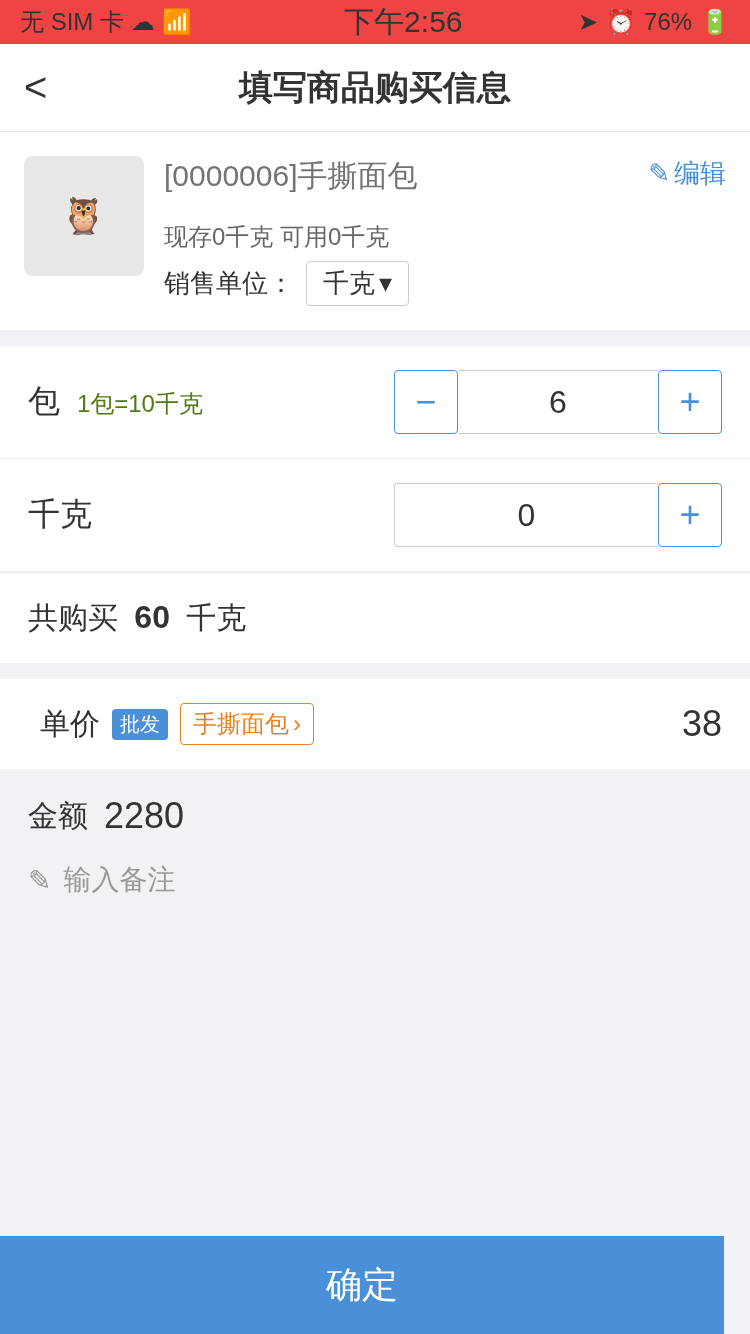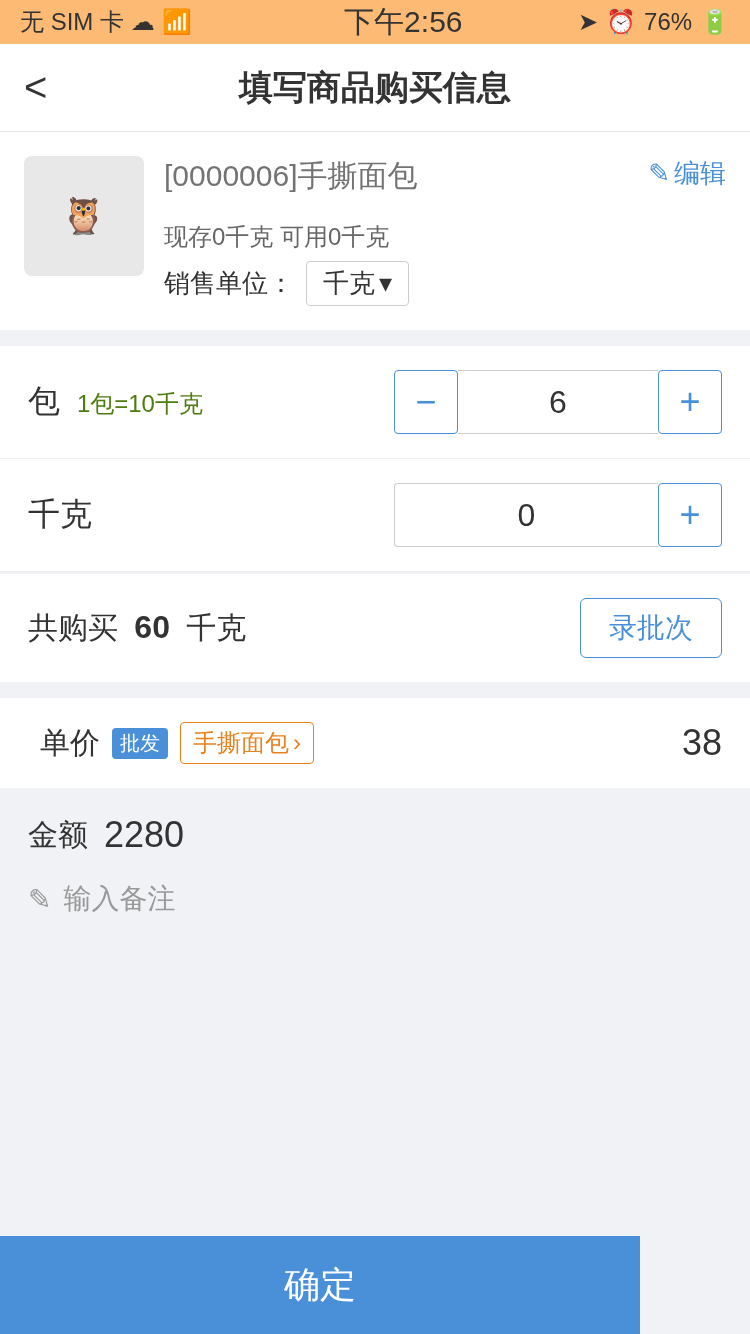--- a/index.html
+++ b/index.html
@@ -10,21 +10,21 @@
       font-family: -apple-system, "PingFang SC", "Helvetica Neue", sans-serif;
       background: #f0f2f5;
       font-size: 28px;
       color: #333;
     }
 
     
     .status-bar {
       width: 750px;
       height: 44px;
-      background: #fdba74;
+      background: #ef4444;
       display: flex;
       align-items: center;
       justify-content: space-between;
       padding: 0 20px;
       font-size: 24px;
       color: #333;
     }
     .status-left { display: flex; align-items: center; gap: 8px; }
     .status-center { font-size: 30px; font-weight: 500; margin-left: 36px; }
     .status-right { display: flex; align-items: center; gap: 8px; font-size: 24px; }
@@ -294,21 +294,21 @@
       background: #f0f2f5;
       flex: 1;
       min-height: 200px;
     }
 
     
     .confirm-btn {
       position: fixed;
       bottom: 0;
       left: 0;
-      width: 640px;
+      width: 724px;
       height: 98px;
       background: #4a90d9;
       color: #fff;
       font-size: 36px;
       font-weight: 500;
       display: flex;
       align-items: center;
       justify-content: center;
       cursor: pointer;
       border: none;
@@ -379,21 +379,20 @@
     </div>
   </div>
 </div>
 
 <div class="total-row">
   <div class="total-label">
     <span>共购买</span>
     <strong>60</strong>
     <span>千克</span>
   </div>
-  <button class="record-btn">录批次</button>
 </div>
 
 <div class="price-section">
   <div class="price-row">
     <div class="price-label-group">
       <span class="price-label">单价</span>
       <span class="badge-pifa">批发</span>
       <button class="price-ref-btn">
         <span>手撕面包</span>
         <span>›</span>

